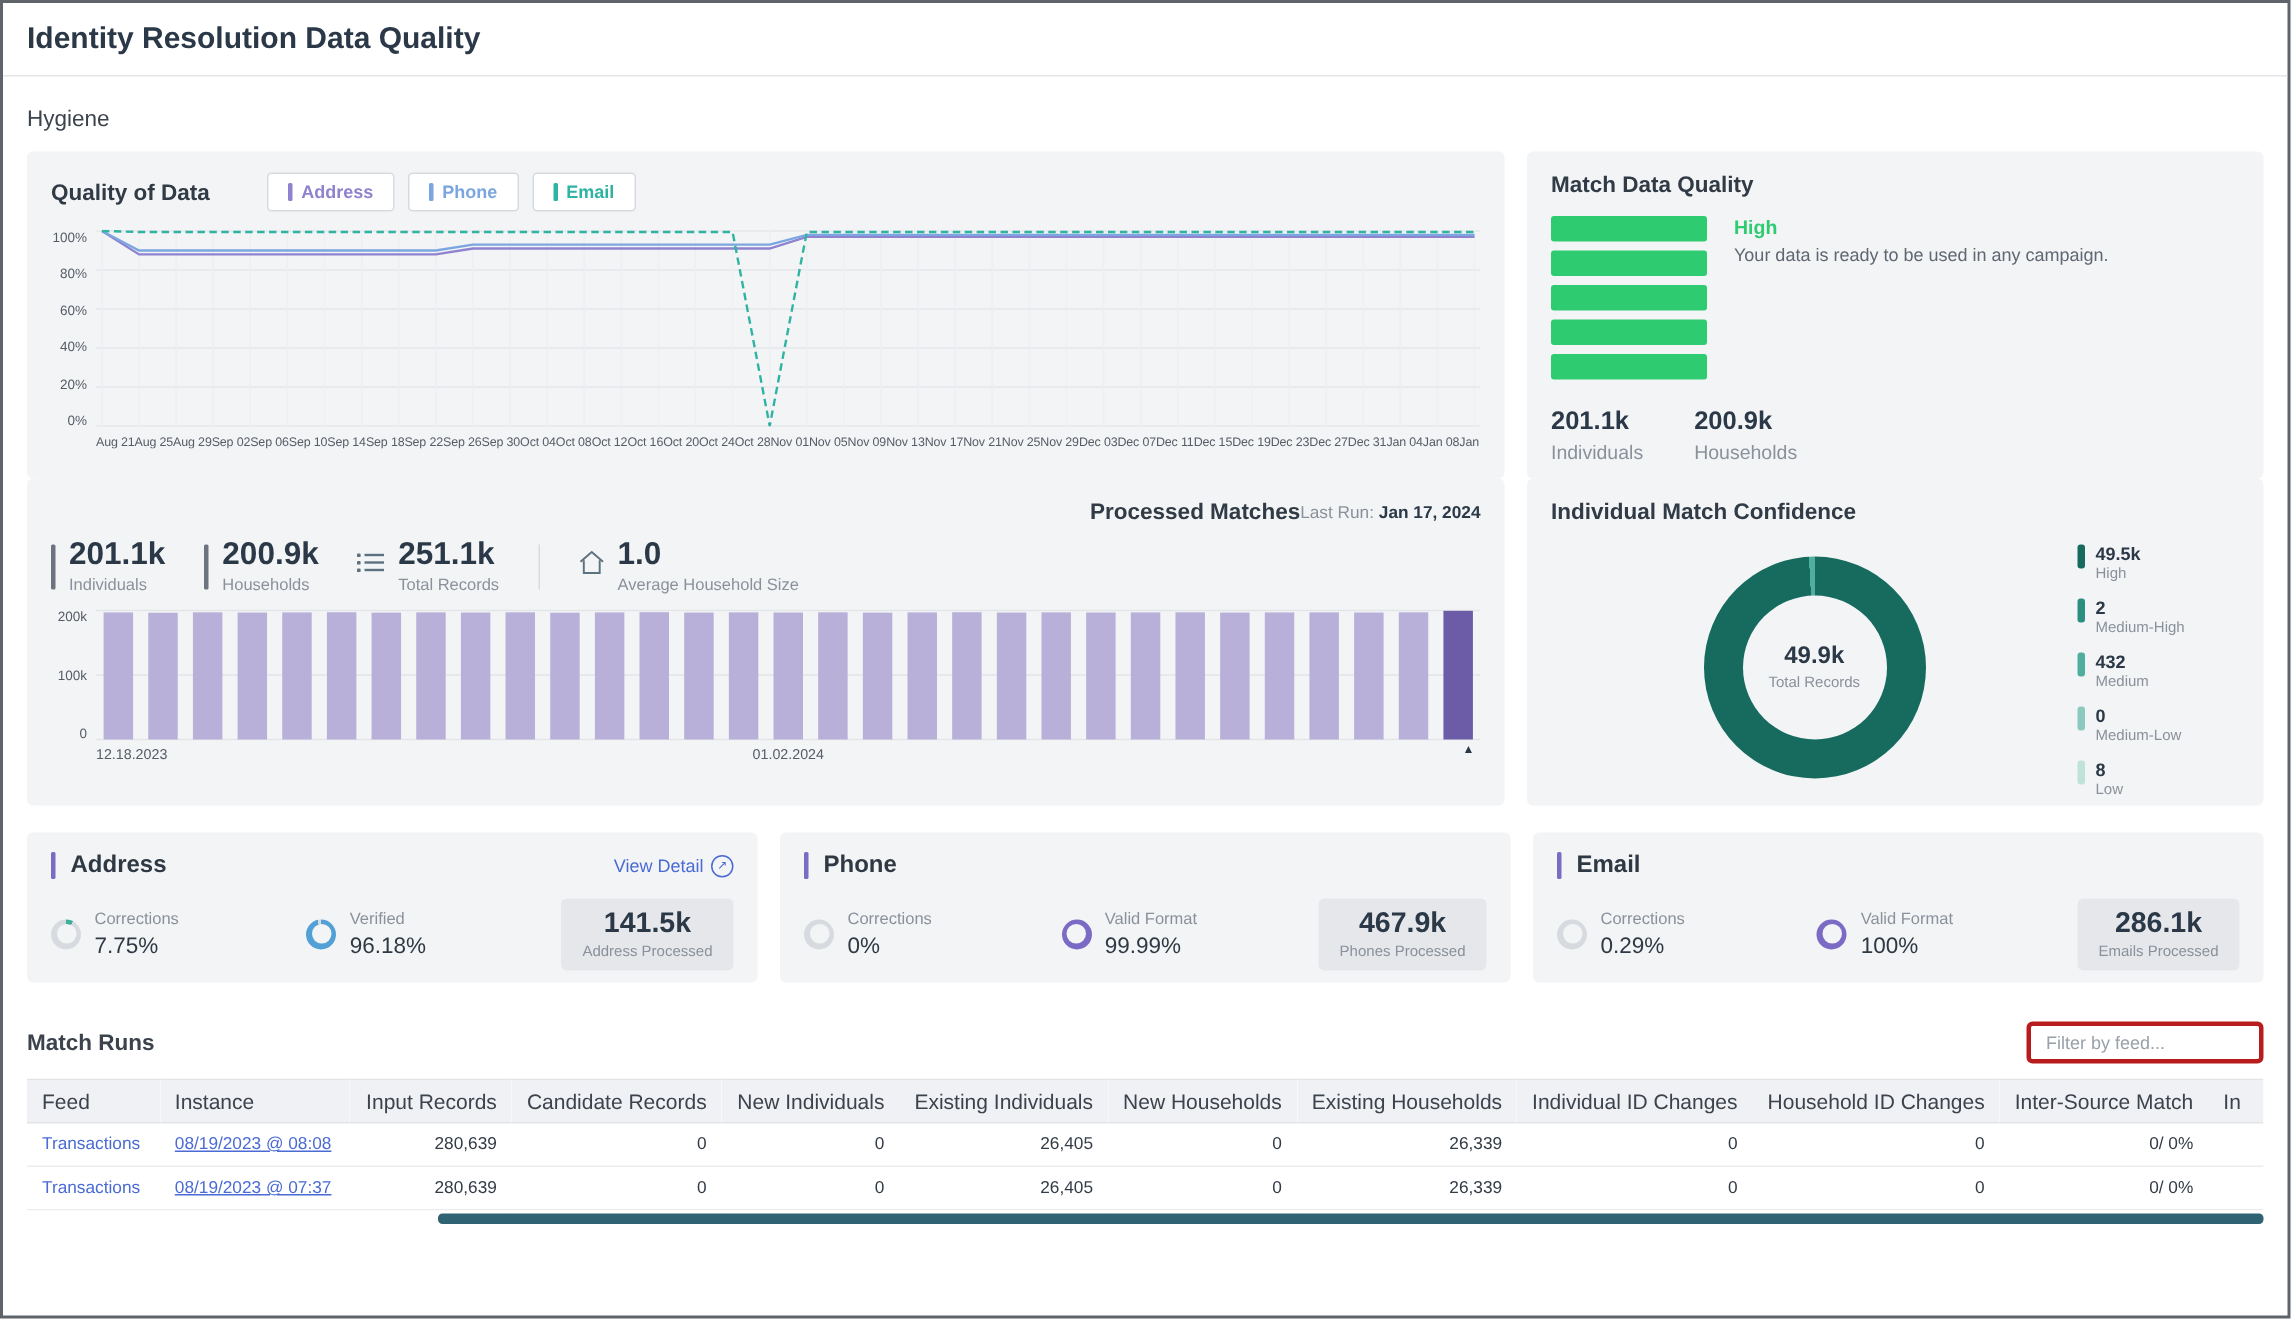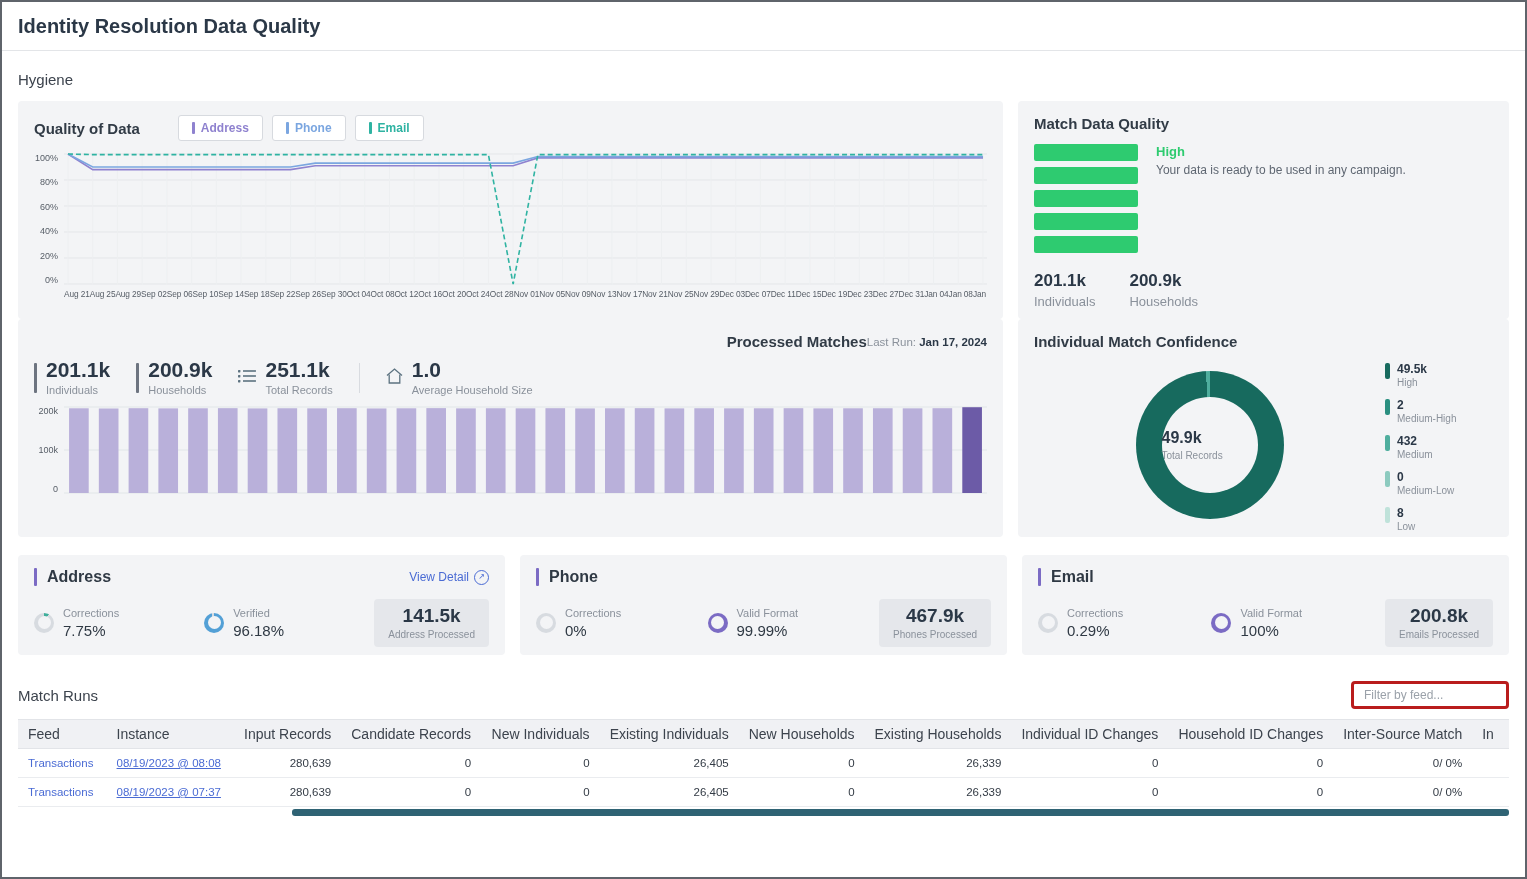--- a/index.html
+++ b/index.html
@@ -60,21 +60,21 @@
   .pm-x{position:relative;height:14px;font-size:9.5px;color:#565d66;margin-top:4px}
   .pm-x .start{position:absolute;left:0}
   .pm-x .mid{position:absolute;left:50%;transform:translateX(-50%)}
   .pm-marker{position:absolute;right:4px;top:-3px;font-size:8px;color:#2b3847}
 
   
   .imc-body{display:flex;align-items:center;margin-top:8px}
   .imc-donut-wrap{flex:1;display:flex;justify-content:center}
   .donut{width:148px;height:148px;border-radius:50%;position:relative}
   .donut-hole{position:absolute;inset:26px;border-radius:50%;background:#f3f4f6;
-    display:flex;flex-direction:column;align-items:flex-start;justify-content:center}
+    display:flex;flex-direction:column;align-items:center;justify-content:center}
   .donut-v{font-size:16px;font-weight:700;color:#2b3847}
   .donut-l{font-size:10px;color:#8a919b;margin-top:3px}
   .imc-legend{width:108px;display:flex;flex-direction:column;gap:10px;padding-top:4px}
   .imc-item{display:flex;gap:7px;align-items:flex-start}
   .imc-mark{width:5px;height:16px;border-radius:2px;margin-top:1px;flex:0 0 5px}
   .imc-v{font-size:12px;font-weight:700;color:#2b3847}
   .imc-l{font-size:10px;color:#8a919b;margin-top:1px}
 
   
   .cc-row{display:flex;gap:15px;margin-top:18px}
@@ -90,21 +90,21 @@
   .ring{width:20px;height:20px;border-radius:50%;display:flex;align-items:center;justify-content:center;flex:0 0 20px}
   .ring-hole{width:13px;height:13px;border-radius:50%;background:#f3f4f6}
   .cc-ml{font-size:11px;color:#8a919b}
   .cc-mv{font-size:15px;color:#2f3944;margin-top:3px}
   .cc-box{background:#e5e7eb;border-radius:4px;padding:7px 14px;text-align:center}
   .cc-box .v{font-size:19px;font-weight:700;color:#2b3847;line-height:1.1}
   .cc-box .l{font-size:10px;color:#8a919b;margin-top:2px}
 
   
   .mr-head{display:flex;align-items:center;justify-content:space-between;margin:26px 0 10px}
-  .mr-title{font-size:15px;color:#3c434d;font-weight:400}
+  .mr-title{font-size:15px;color:#3c434d;font-weight:700}
   .mr-filter{width:158px;height:28px;border:3px solid #b91c1c;border-radius:4px;padding:0 10px;
     font-size:12px;color:#333b45;background:#fff;font-family:"Liberation Sans",sans-serif;outline:none}
   .mr-filter::placeholder{color:#9aa1a9}
   .table-wrap{overflow:hidden;width:100%}
   table{border-collapse:collapse;table-layout:fixed}
   th{background:#f0f1f4;font-size:14px;font-weight:400;color:#3c434d;padding:6px 10px;
     border-top:1px solid #e2e4e8;border-bottom:1px solid #e2e4e8;white-space:nowrap;overflow:hidden}
   td{font-size:11.5px;padding:8px 10px;border-bottom:1px solid #eaecef;white-space:nowrap;color:#333b45;overflow:hidden}
   .al{text-align:left}.ar{text-align:right}
   a{color:#4a6bd4;text-decoration:none}
@@ -367,20 +367,25 @@
               <rect x="657.9483870967741" y="2.3329999999999984" width="19.587096774193547" height="84.667" fill="#b9b0da"></rect>
               <rect x="687.6258064516128" y="2.2900000000000063" width="19.587096774193547" height="84.71" fill="#b9b0da"></rect>
               <rect x="717.3032258064516" y="2.2040000000000077" width="19.587096774193547" height="84.79599999999999" fill="#b9b0da"></rect>
               <rect x="746.9806451612902" y="2.3760000000000048" width="19.587096774193547" height="84.624" fill="#b9b0da"></rect>
               <rect x="776.658064516129" y="2.2900000000000063" width="19.587096774193547" height="84.71" fill="#b9b0da"></rect>
               <rect x="806.3354838709677" y="2.247" width="19.587096774193547" height="84.753" fill="#b9b0da"></rect>
               <rect x="836.0129032258063" y="2.3329999999999984" width="19.587096774193547" height="84.667" fill="#b9b0da"></rect>
               <rect x="865.6903225806451" y="2.2040000000000077" width="19.587096774193547" height="84.79599999999999" fill="#b9b0da"></rect>
               <rect x="895.3677419354838" y="1.2149999999999892" width="19.587096774193547" height="85.78500000000001" fill="#6c5ba7"></rect>
             </svg>
+          <div class="pm-x">
+            <span class="start">12.18.2023</span>
+            <span class="mid">01.02.2024</span>
+            <span class="pm-marker">▲</span>
+          </div>
         </div>
       </div>
     </section>
 
     <section class="card card-narrow h218">
       <h2>Individual Match Confidence</h2>
       <div class="imc-body">
         <div class="imc-donut-wrap">
           <div class="donut" style="background: conic-gradient(rgb(23, 106, 94) 0deg, rgb(23, 106, 94) 356.814deg, rgb(42, 143, 128) 356.814deg, rgb(42, 143, 128) 356.828deg, rgb(79, 174, 158) 356.828deg, rgb(79, 174, 158) 359.942deg, rgb(140, 202, 191) 359.942deg, rgb(140, 202, 191) 359.942deg, rgb(191, 226, 218) 359.942deg, rgb(191, 226, 218) 360deg);">
             <div class="donut-hole">
@@ -515,21 +520,21 @@
         <div class="cc-metric">
           <span class="ring" style="background: conic-gradient(rgb(123, 107, 196) 100%, rgb(215, 219, 224) 0deg);">
               <span class="ring-hole"></span>
             </span>
           <span>
               <div class="cc-ml">Valid Format</div>
           <div class="cc-mv">100%</div>
             </span>
         </div>
         <div class="cc-box">
-          <div class="v">200.8k</div>
+          <div class="v">286.1k</div>
           <div class="l">Emails Processed</div>
         </div>
       </div>
     </section>
   </div>
 
   <section>
     <div class="mr-head">
       <div class="mr-title">Match Runs</div>
       <input class="mr-filter" type="text" placeholder="Filter by feed..." style="">

